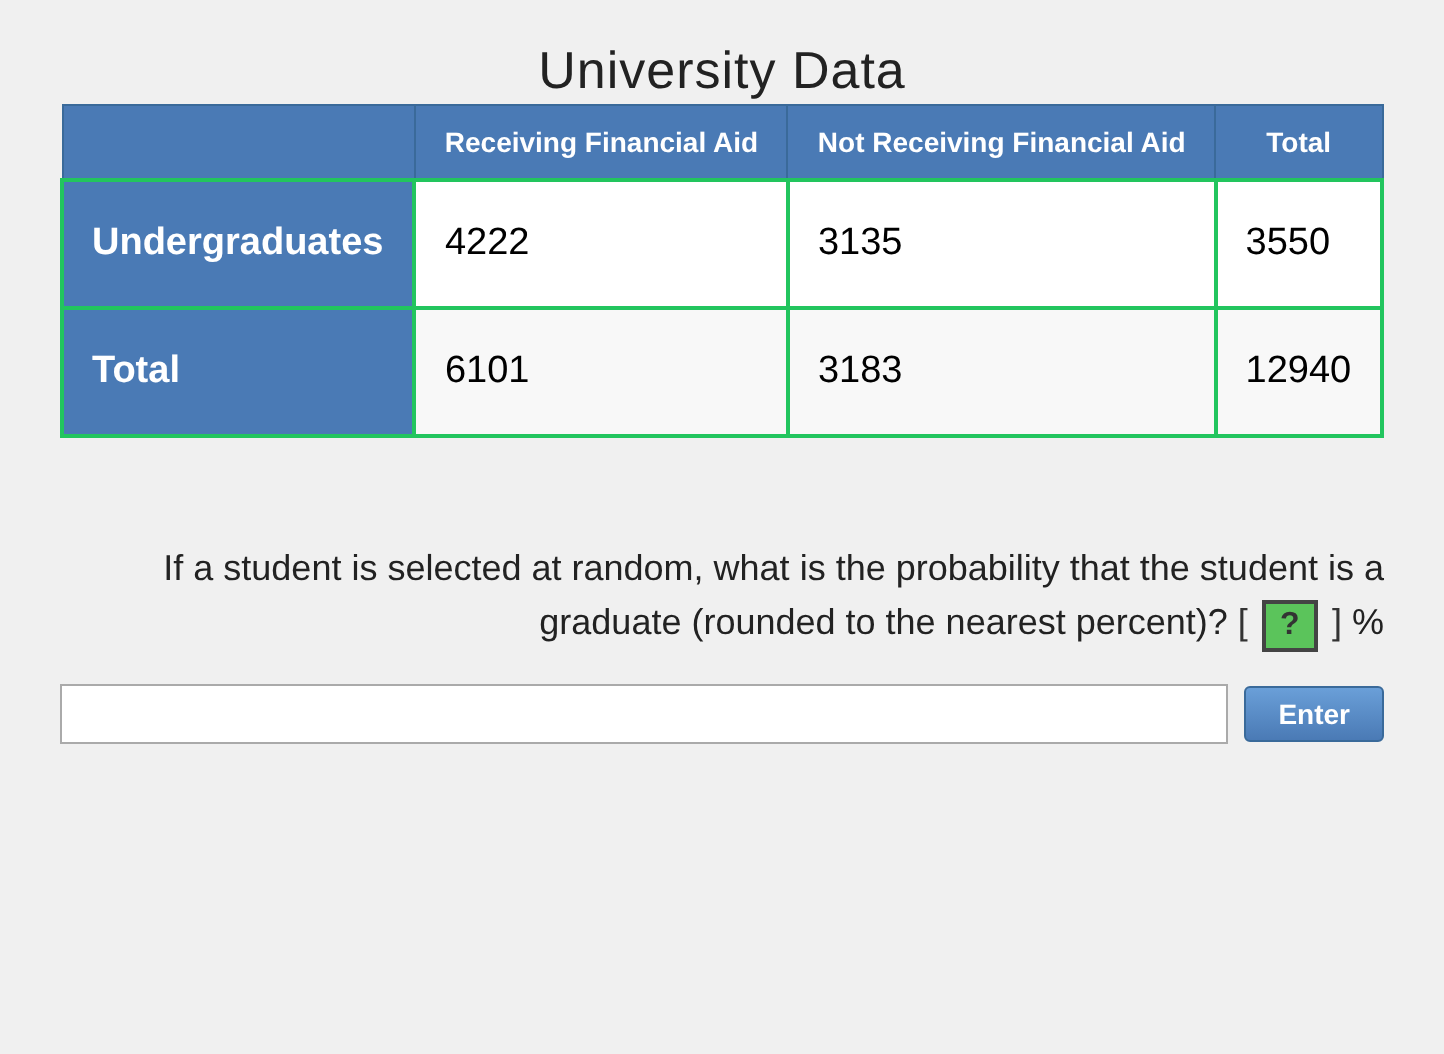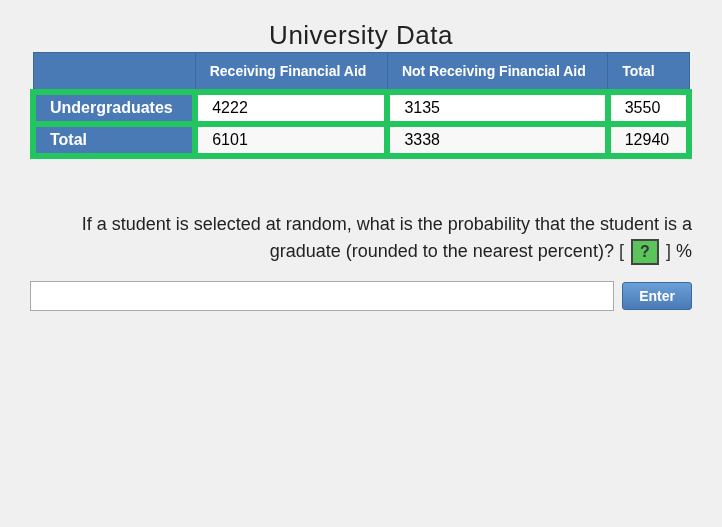--- a/index.html
+++ b/index.html
@@ -29,28 +29,28 @@
       border-collapse: collapse;
       margin-bottom: 16px;
     }
 
     .table-wrapper thead tr th {
       background-color: #4a7ab5;
       color: #fff;
       font-weight: bold;
       font-size: 14px;
       padding: 10px 14px;
-      text-align: left;
+      text-align: center;
       border: 1px solid #3a6a9a;
     }
 
     .table-wrapper tbody tr td {
-      padding: 4px 14px;
-      font-size: 16px;
-      border: 6px solid #22c55e;
+      padding: 20px 14px;
+      font-size: 19px;
+      border: 2px solid #22c55e;
       background-color: #fff;
     }
 
     .table-wrapper tbody tr td:first-child {
       background-color: #4a7ab5;
       color: #fff;
       font-weight: bold;
     }
 
     .table-wrapper tbody tr:nth-child(even) td:not(:first-child) {
@@ -136,21 +136,21 @@
   <tbody>
     <tr>
       <td>Undergraduates</td>
       <td>4222</td>
       <td>3135</td>
       <td>3550</td>
     </tr>
     <tr>
       <td>Total</td>
       <td>6101</td>
-      <td>3338</td>
+      <td>3183</td>
       <td>12940</td>
     </tr>
   </tbody>
 </table>
 
 <div class="question-text">
   <span>If a student is selected at random, what is the probability that the student is a graduate (rounded to the nearest percent)?</span>
   <span class="bracket"> [</span>
   <span class="answer-box">?</span>
   <span class="bracket">]</span>

